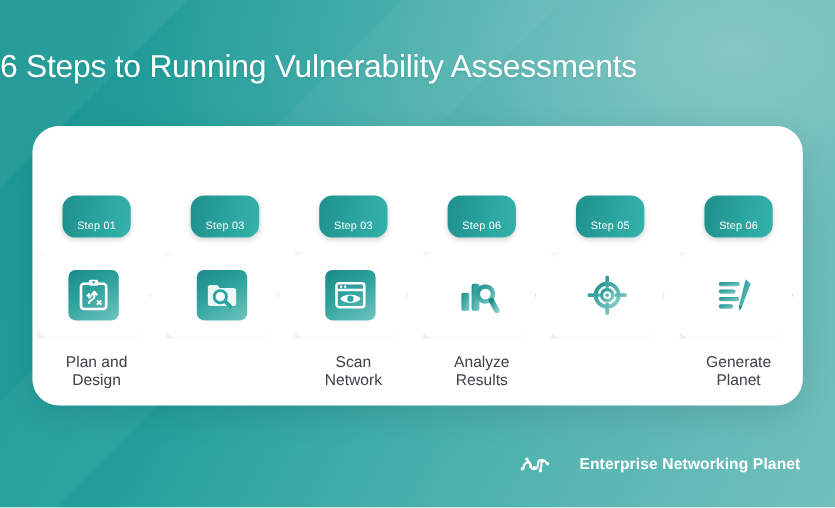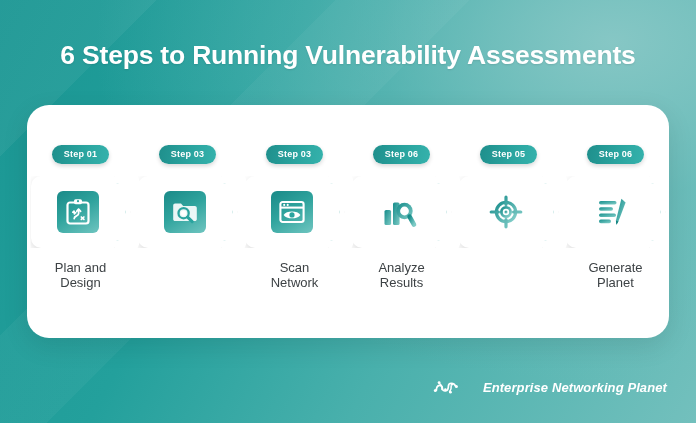--- a/index.html
+++ b/index.html
@@ -23,24 +23,23 @@
     background:
       linear-gradient(135deg, rgba(255,255,255,0.05) 0 14%, rgba(255,255,255,0) 14% 30%,
                               rgba(255,255,255,0.04) 30% 42%, rgba(255,255,255,0) 42% 100%);
     pointer-events:none;
   }
 
   
   #title {
     position: absolute;
     left: 0; right: 0; top: 40px;
-    text-align: center;
     color: #ffffff;
     font-size: 26.5px;
-    font-weight: bold;
+    font-weight: normal;
     letter-spacing: -0.2px;
     z-index: 4;
     text-shadow: 0 1px 2px rgba(0,0,0,0.10);
   }
 
   
   #panel {
     position: absolute;
     left: 27px; top: 105px;
     width: 642px; height: 233px;
@@ -63,27 +62,27 @@
     flex: 1 1 0;
     display: flex;
     flex-direction: column;
     align-items: center;
   }
 
   
   .badge {
     position: relative;
     z-index: 6;
-    margin-top: 40px;
+    margin-top: 58px;
     background: linear-gradient(100deg, #1f8f8c 0%, #2aa49f 55%, #35b2ac 100%);
     color: #ffffff;
     font-size: 9px;
-    font-weight: bold;
+    font-weight: normal;
     letter-spacing: 0.2px;
-    padding: 4px 12px 5px 12px;
+    padding: 20px 12px 5px 12px;
     border-radius: 11px;
     box-shadow: 0 2px 4px rgba(0,0,0,0.16);
     white-space: nowrap;
   }
 
   
   .chev-wrap {
     position: relative;
     width: 100px;
     height: 72px;
@@ -137,24 +136,23 @@
     font-size: 13px;
     line-height: 14.5px;
     white-space: pre-line;
   }
 
   
   #footer {
     position: absolute;
     right: 29px; bottom: 28px;
     display: flex;
-    align-items: flex-end;
+    align-items: flex-start;
     gap: 24px;
     z-index: 5;
-    font-style: italic;
   }
   #footer-text {
     color: #ffffff;
     font-size: 13px;
     font-weight: bold;
     letter-spacing: 0.1px;
   }
   #logo-mark { display: block; }
 </style>
 </head>

